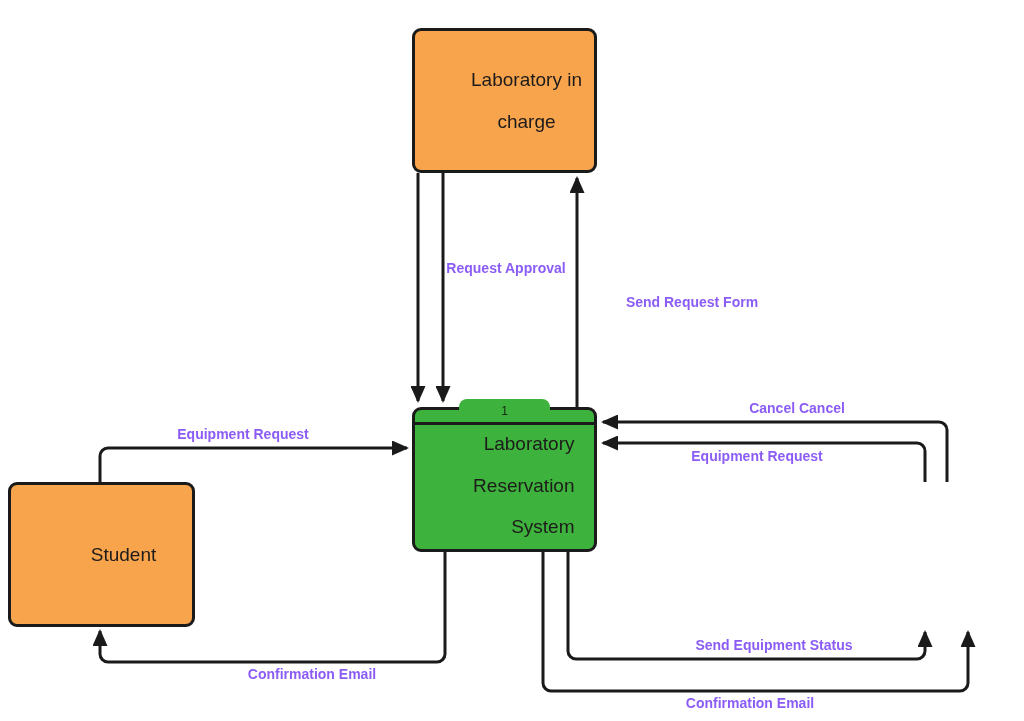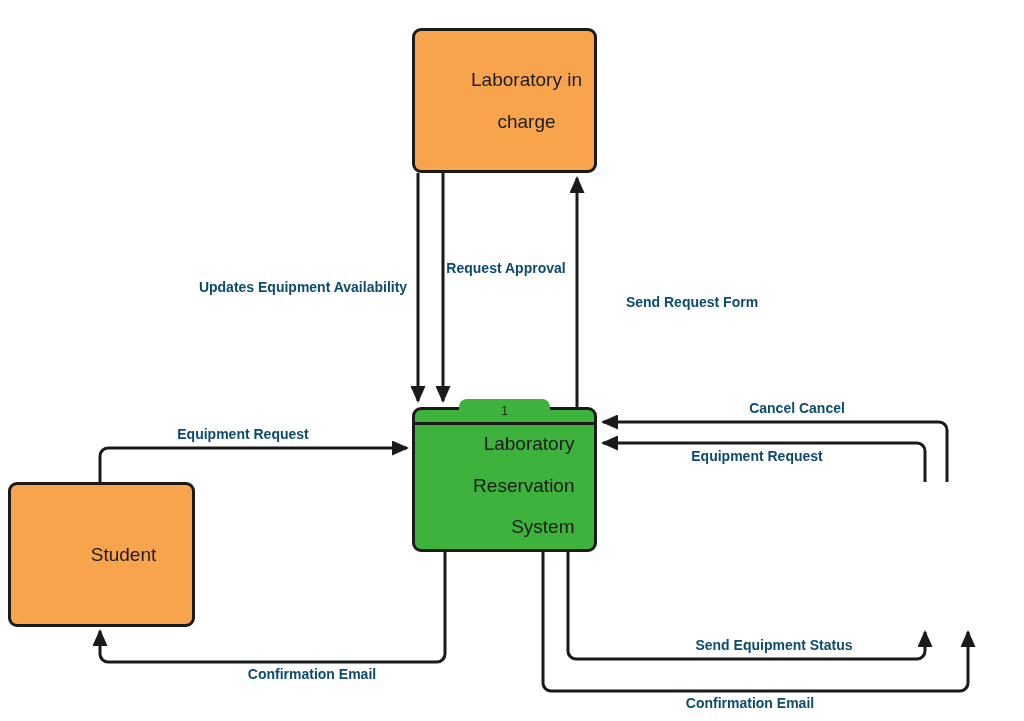--- a/index.html
+++ b/index.html
@@ -63,21 +63,21 @@
     background: #1a1a1a;
     z-index: 2;
   }
   .process .node-label { margin-top: 12px; text-align: right; }
 
   .edge-label {
     position: absolute;
     transform: translateX(-50%);
     font-size: 14px;
     font-weight: bold;
-    color: #0c4a6e;
+    color: #8b5cf6;
     white-space: nowrap;
   }
   .lbl-updates-availability    { left: 303px; top: 279px; }
   .lbl-request-approval        { left: 506px; top: 260px; }
   .lbl-send-request-form       { left: 692px; top: 294px; }
   .lbl-cancel-request          { left: 797px; top: 400px; }
   .lbl-equipment-req-faculty   { left: 757px; top: 448px; }
   .lbl-equipment-req-student   { left: 243px; top: 426px; }
   .lbl-confirmation-student    { left: 312px; top: 666px; }
   .lbl-send-equipment-status   { left: 774px; top: 637px; }
@@ -116,21 +116,20 @@
     <div class="process-id">1</div>
     <div class="process-sep"></div>
     <div class="node-label">Laboratory Reservation System</div>
   </div>
 
   <div class="node actor node-student">
     <div class="node-label">Student</div>
   </div>
 
 
-  <div class="edge-label lbl-updates-availability">Updates Equipment Availability</div>
   <div class="edge-label lbl-request-approval">Request Approval</div>
   <div class="edge-label lbl-send-request-form">Send Request Form</div>
   <div class="edge-label lbl-cancel-request">Cancel Cancel</div>
   <div class="edge-label lbl-equipment-req-faculty">Equipment Request</div>
   <div class="edge-label lbl-equipment-req-student">Equipment Request</div>
   <div class="edge-label lbl-confirmation-student">Confirmation Email</div>
   <div class="edge-label lbl-send-equipment-status">Send Equipment Status</div>
   <div class="edge-label lbl-confirmation-faculty">Confirmation Email</div>
 
 </div>

